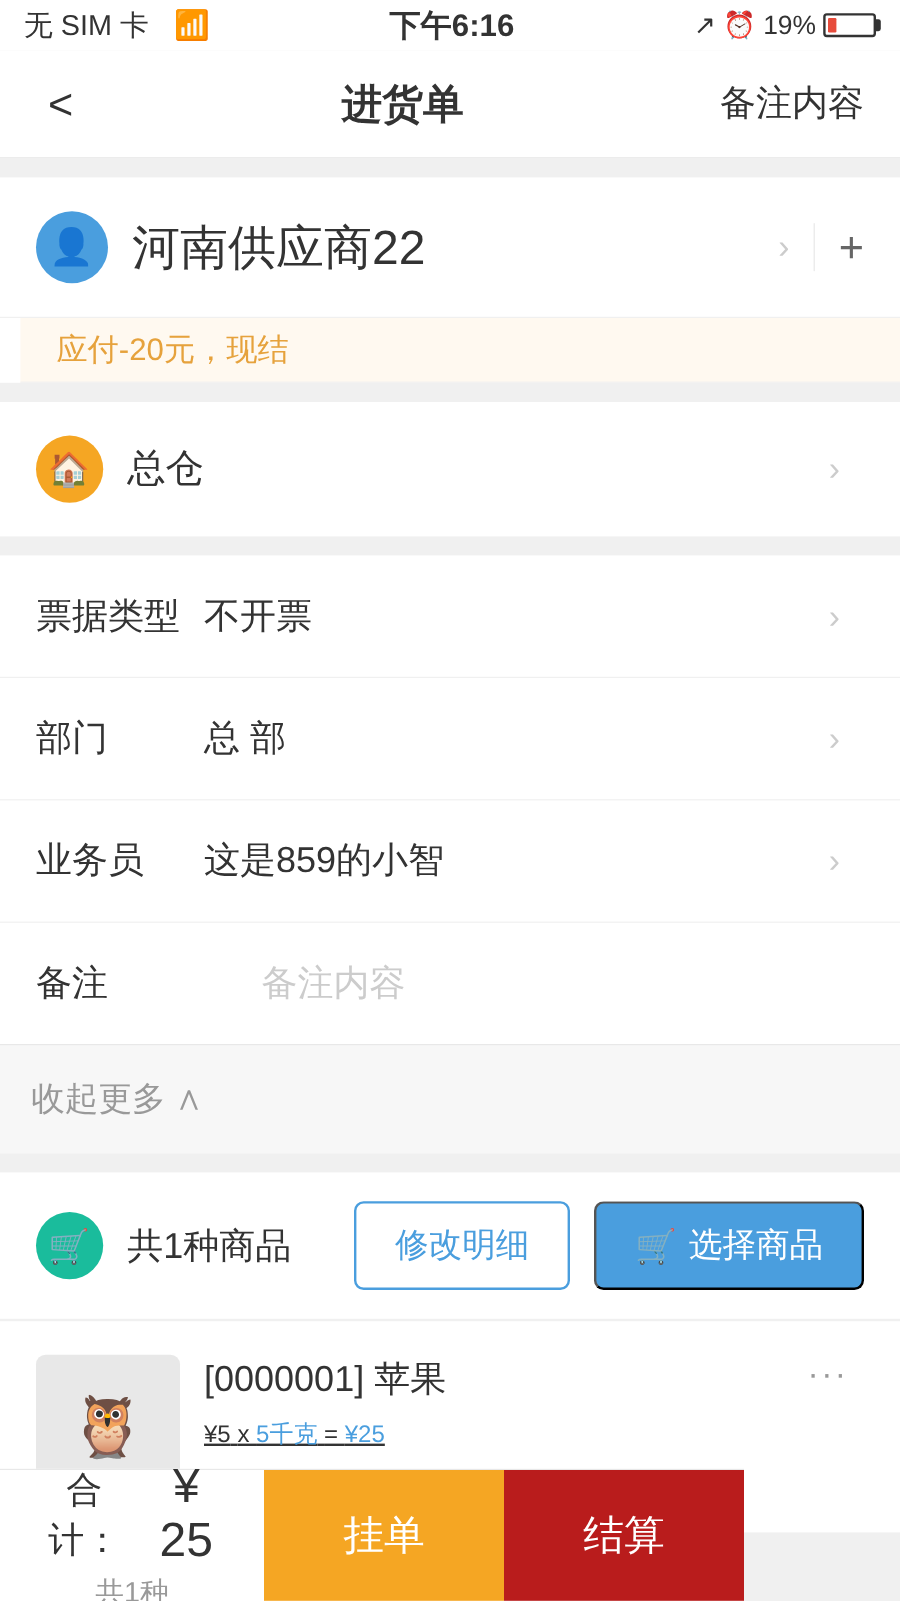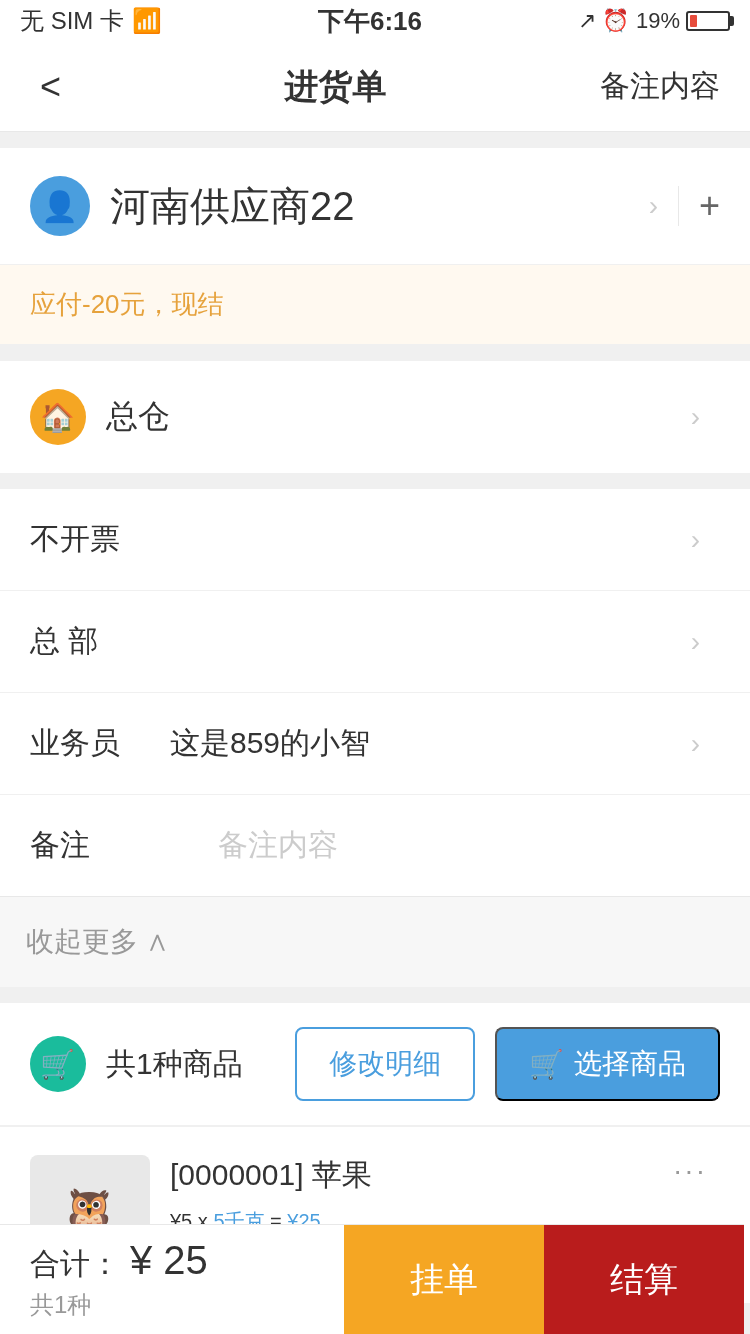--- a/index.html
+++ b/index.html
@@ -17,21 +17,21 @@
     .status-bar {
       height: 42px;
       background: #fff;
       display: flex;
       align-items: center;
       justify-content: space-between;
       padding: 0 20px;
       font-size: 24px;
       color: #333;
     }
-    .status-left { display: flex; align-items: center; gap: 8px; }
+    .status-left { display: flex; align-items: center; gap: 21px; }
     .status-center { font-weight: 600; font-size: 26px; }
     .status-right { display: flex; align-items: center; gap: 6px; font-size: 22px; }
     .battery-icon {
       width: 44px; height: 20px; border: 2px solid #333; border-radius: 3px;
       position: relative; display: inline-flex; align-items: center; padding: 2px;
     }
     .battery-icon::after {
       content: '';
       position: absolute; right: -6px; top: 50%; transform: translateY(-50%);
       width: 4px; height: 10px; background: #333; border-radius: 0 2px 2px 0;
@@ -81,24 +81,25 @@
     }
     .avatar-icon { color: #fff; font-size: 30px; }
     .supplier-name { flex: 1; font-size: 40px; color: #333; }
     .chevron-right { color: #ccc; font-size: 28px; margin-right: 20px; }
     .plus-icon { color: #666; font-size: 36px; font-weight: 300; }
     .supplier-divider { width: 1px; height: 40px; background: #e8e8e8; margin-right: 20px; }
 
     
     .alert-banner {
       background: #fff9f0;
-      padding: 22px 30px;
+      padding: 9px 30px;
       font-size: 26px;
       color: #e6a23c;
       border-bottom: 1px solid #f0f0f0;
+      margin-left: 17px;
     }
 
     
     .warehouse-row {
       display: flex;
       align-items: center;
       padding: 28px 30px;
       background: #fff;
       margin-top: 16px;
     }
@@ -194,25 +195,26 @@
     .price-highlight { color: #4a9ede; }
     .product-more {
       display: flex; align-items: center; justify-content: center;
       width: 60px; flex-shrink: 0;
     }
     .more-dots { color: #999; font-size: 28px; letter-spacing: 2px; }
 
     
     .bottom-bar {
       position: fixed;
-      bottom: 0; left: 0; width: 744px;
+      bottom: 0; left: 0; width: 620px;
       height: 110px;
       display: flex;
       background: #fff;
       border-top: 1px solid #e8e8e8;
+      text-align: center;
     }
     .total-section {
       flex: 1;
       display: flex;
       flex-direction: column;
       justify-content: center;
       padding: 0 30px;
       background: #fff;
     }
     .total-label { font-size: 30px; color: #333; display: flex; align-items: baseline; gap: 10px; }
@@ -283,25 +285,27 @@
         <span style="font-size:28px;">🏠</span>
       </div>
       <span class="warehouse-name">总仓</span>
       <span class="chevron-right">›</span>
     </div>
   </div>
 
   <div class="section" style="margin-top:16px;">
 
     <div class="form-row">
+      <span class="form-label">票据类型</span>
       <span class="form-value">不开票</span>
       <span class="chevron-right">›</span>
     </div>
 
     <div class="form-row">
+      <span class="form-label">部门</span>
       <span class="form-value">总 部</span>
       <span class="chevron-right">›</span>
     </div>
 
     <div class="form-row">
       <span class="form-label">业务员</span>
       <span class="form-value">这是859的小智</span>
       <span class="chevron-right">›</span>
     </div>
 

